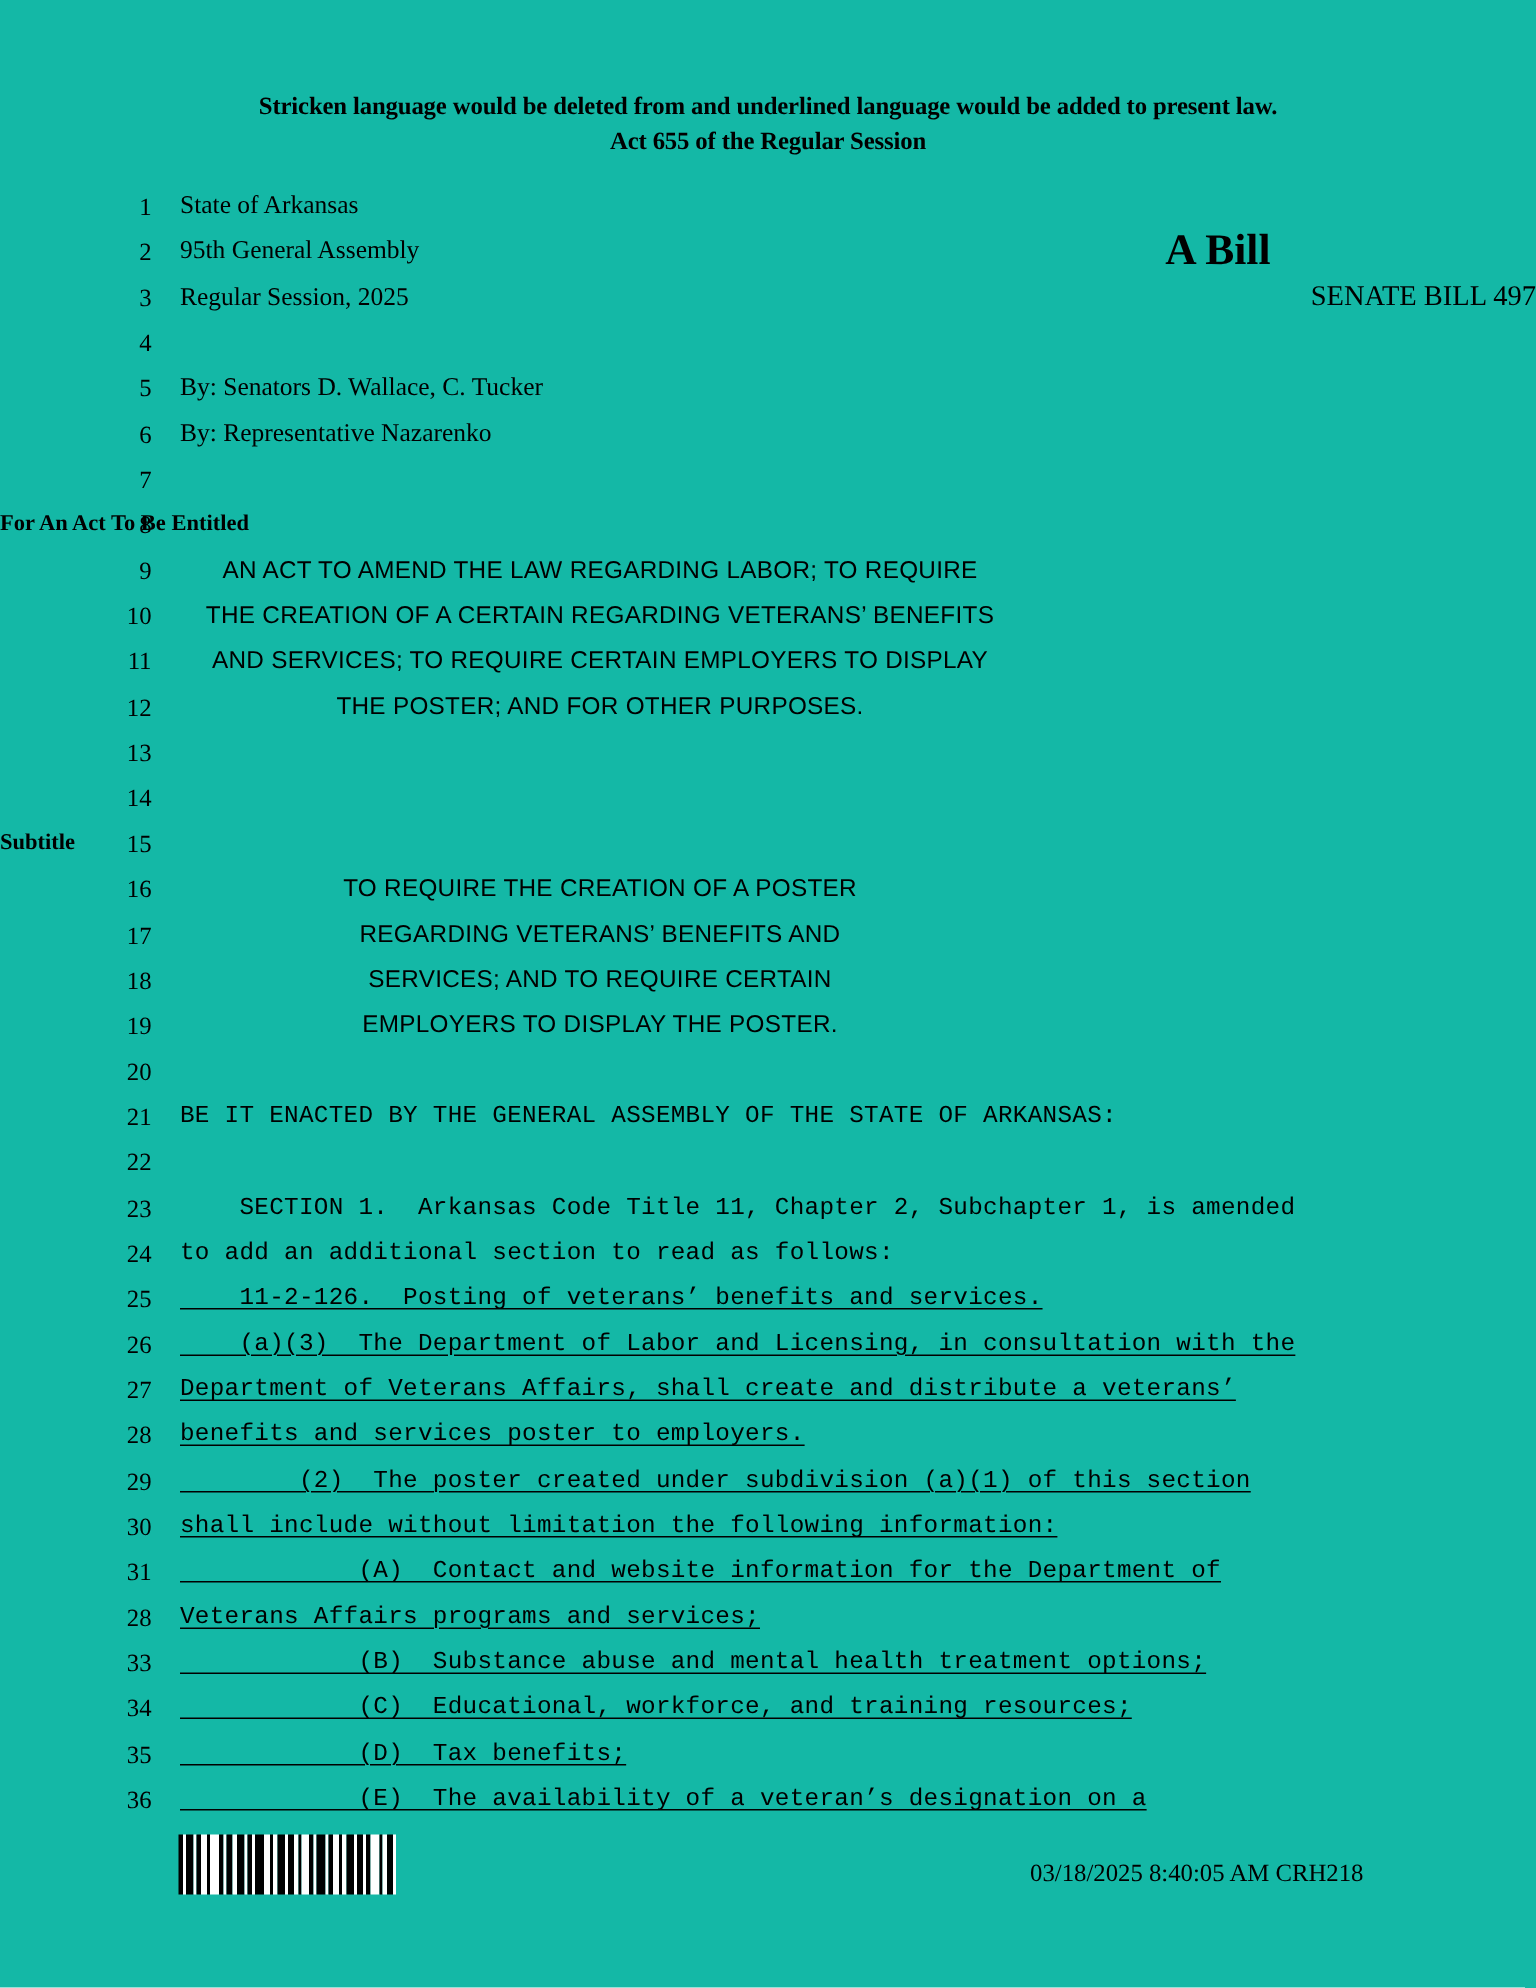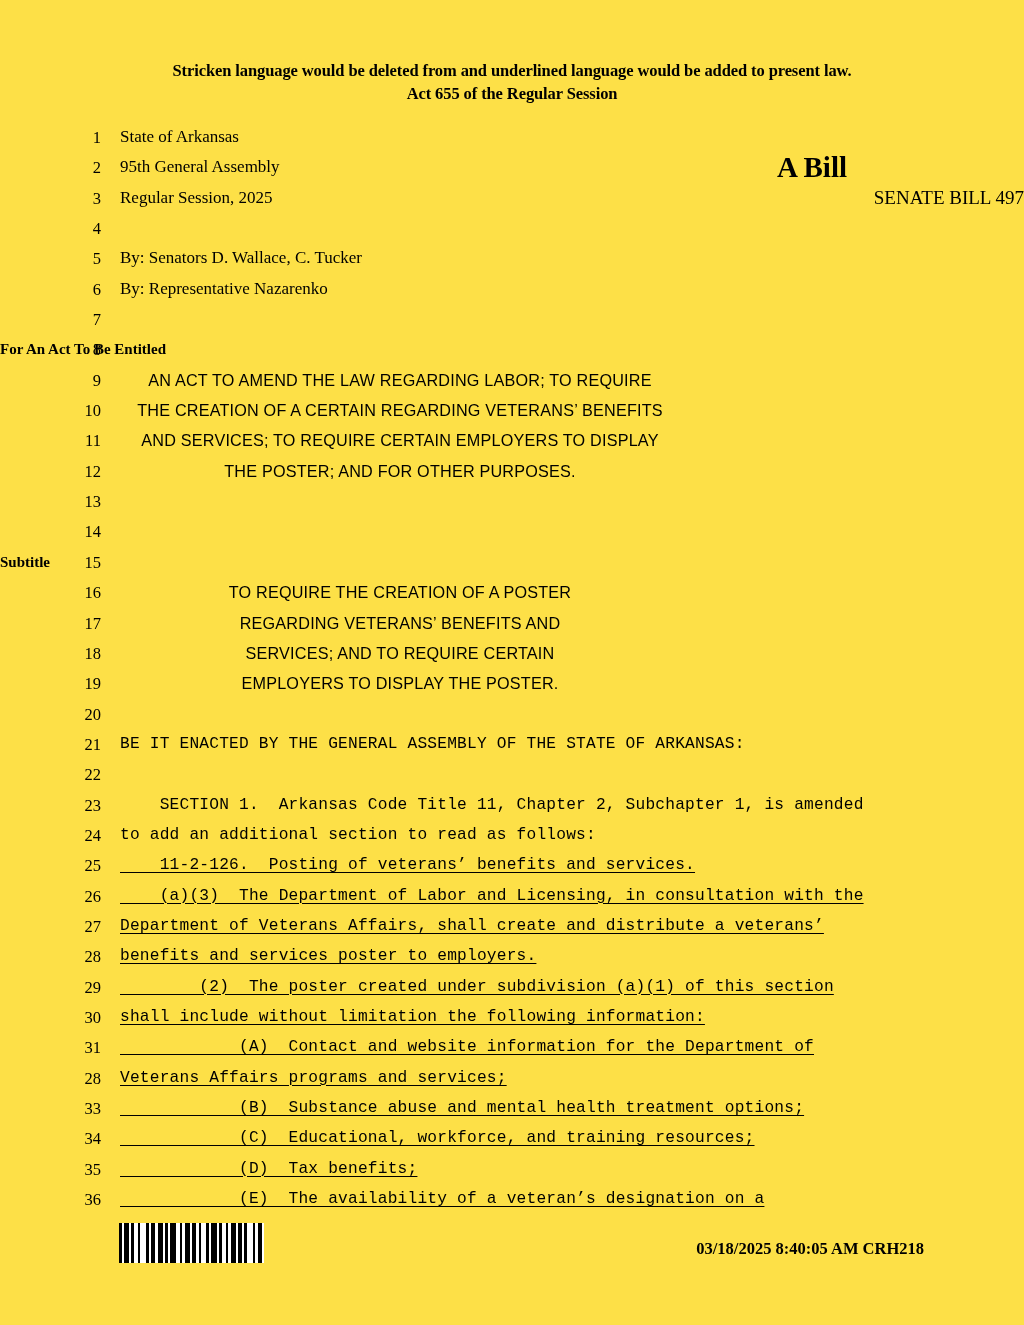--- a/index.html
+++ b/index.html
@@ -4,21 +4,21 @@
 <style>
   html, body {
     margin: 0;
     padding: 0;
     background: #ffffff;
   }
   .page {
     position: relative;
     width: 1024px;
     height: 1325px;
-    background: #fde047;
+    background: #14b8a6;
     overflow: hidden;
     font-family: "Liberation Serif", "DejaVu Serif", serif;
     color: #000000;
   }
 
   
   .header-notice {
     position: absolute;
     left: 0;
     top: 60px;
@@ -150,24 +150,24 @@
     height: 40px;
     display: flex;
     align-items: stretch;
   }
   .barcode i {
     display: block;
     height: 40px;
   }
   .footer-stamp {
     position: absolute;
-    right: 100px;
+    right: 115px;
     top: 17px;
     font-family: "Liberation Serif", "DejaVu Serif", serif;
-    font-weight: bold;
+    font-weight: normal;
     font-size: 16.5px;
     line-height: 20px;
     white-space: pre;
   }
 </style>
 </head>
 <body>
 
 <div class="page">
 

